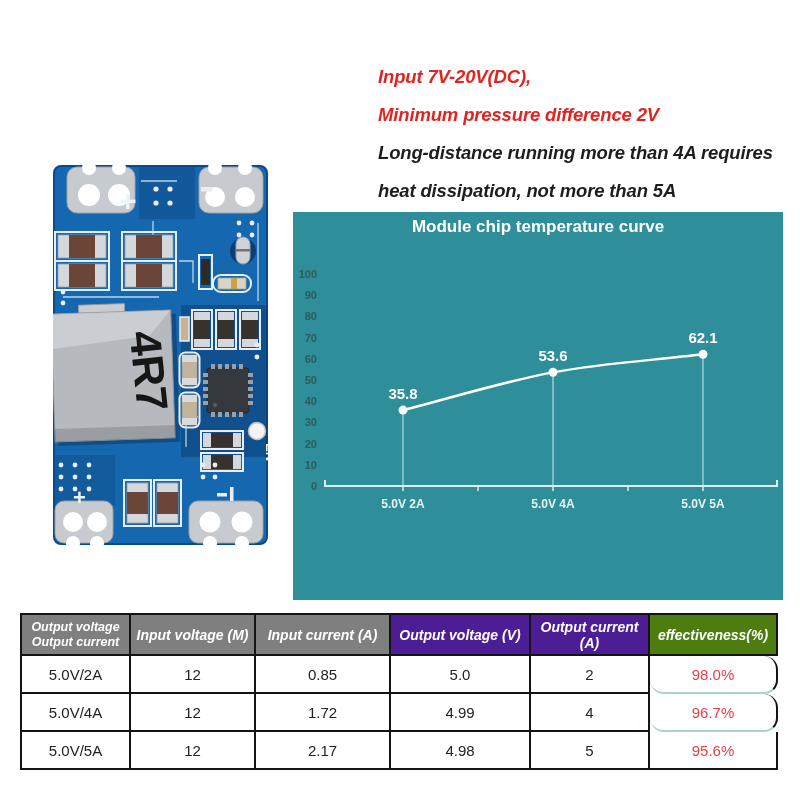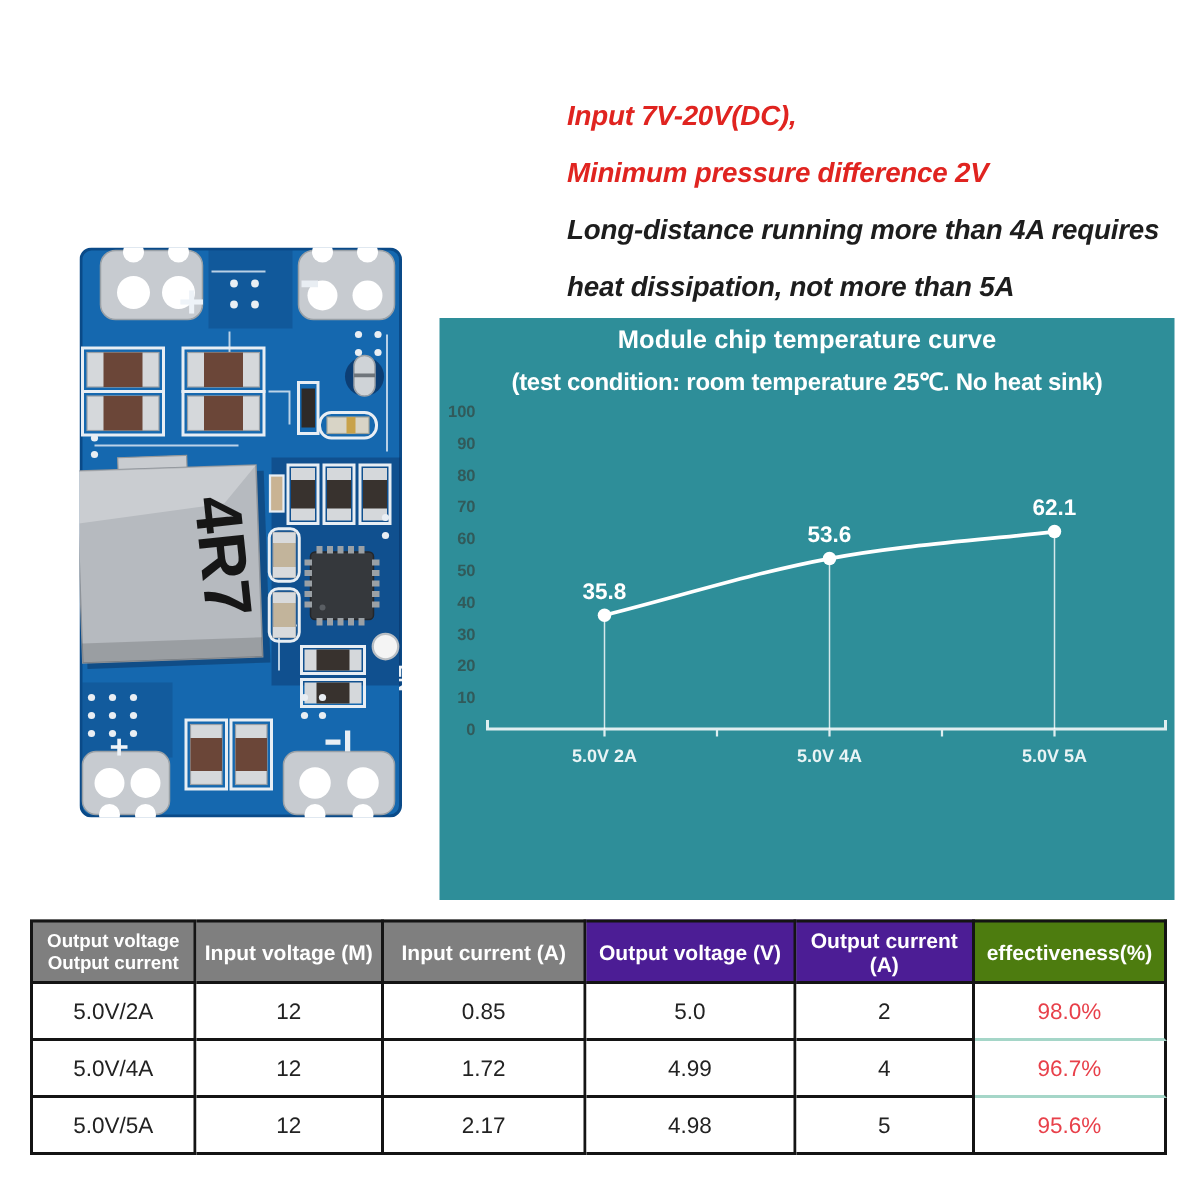--- a/index.html
+++ b/index.html
@@ -32,29 +32,29 @@
 
   
   .pcb{position:absolute;left:53px;top:165px;width:215px;height:380px;}
   .pcb text{font-family:"Liberation Sans",sans-serif;}
 
   
   .spec-table{position:absolute;left:20px;top:613px;border-collapse:separate;border-spacing:0;
               table-layout:fixed;}
   .spec-table th,.spec-table td{border-right:2px solid #141414;border-bottom:2px solid #141414;
               text-align:center;vertical-align:middle;padding:0;overflow:hidden;}
-  .spec-table th{border-top:2px solid #141414;height:39px;color:#fff;font-weight:bold;font-size:14px;}
+  .spec-table th{border-top:2px solid #141414;height:39px;color:#fff;font-weight:bold;font-size:14px;font-style:italic;}
   .spec-table th:first-child,.spec-table td:first-child{border-left:2px solid #141414;}
   .spec-table td{height:36px;font-size:15px;color:#222;background:#fff;}
   .th-gray{background:#7f7f7f;}
   .th-navy{background:#4c1d95;margin-left:22px;}
   .th-red{background:#4d7c0f;font-size:15px;}
   .th-first div{font-size:12.5px;line-height:15px;}
   td.eff{color:#e8404a;}
-  tr.row-a td.eff,tr.row-b td.eff{border-bottom-color:#a5d6c8;}
+  tr.row-a td.eff,tr.row-b td.eff{border-bottom-color:#a5d6c8;border-radius:14px;}
 </style>
 </head>
 <body>
 
 <div class="canvas">
 
   <svg class="pcb" viewBox="0 0 215 380">
     <rect x="1" y="1" width="213" height="378" rx="7" fill="#1568af" stroke="#0a4a88" stroke-width="2"></rect>
     <rect x="128" y="140" width="86" height="152" fill="rgba(9,44,94,0.40)"></rect>
     <rect x="86" y="2" width="56" height="52" fill="rgba(9,44,94,0.25)"></rect>
@@ -274,21 +274,20 @@
 
   <div class="spec-block">
     <div class="spec-line spec-red">Input 7V-20V(DC),</div>
     <div class="spec-line spec-red">Minimum pressure difference 2V</div>
     <div class="spec-line spec-dark">Long-distance running more than 4A requires</div>
     <div class="spec-line spec-dark">heat dissipation, not more than 5A</div>
   </div>
 
   <div class="chart">
     <div class="chart-title">Module chip temperature curve</div>
-    <div class="chart-subtitle">(test condition: room temperature 25℃. No heat sink)</div>
     <svg id="plot-svg" class="plot" width="490" height="300" viewBox="0 0 490 300">
         <text x="24" y="278" text-anchor="end" class="ytick">0</text>
         <text x="24" y="256.8" text-anchor="end" class="ytick">10</text>
         <text x="24" y="235.6" text-anchor="end" class="ytick">20</text>
         <text x="24" y="214.4" text-anchor="end" class="ytick">30</text>
         <text x="24" y="193.2" text-anchor="end" class="ytick">40</text>
         <text x="24" y="172" text-anchor="end" class="ytick">50</text>
         <text x="24" y="150.8" text-anchor="end" class="ytick">60</text>
         <text x="24" y="129.60000000000002" text-anchor="end" class="ytick">70</text>
         <text x="24" y="108.39999999999998" text-anchor="end" class="ytick">80</text>

